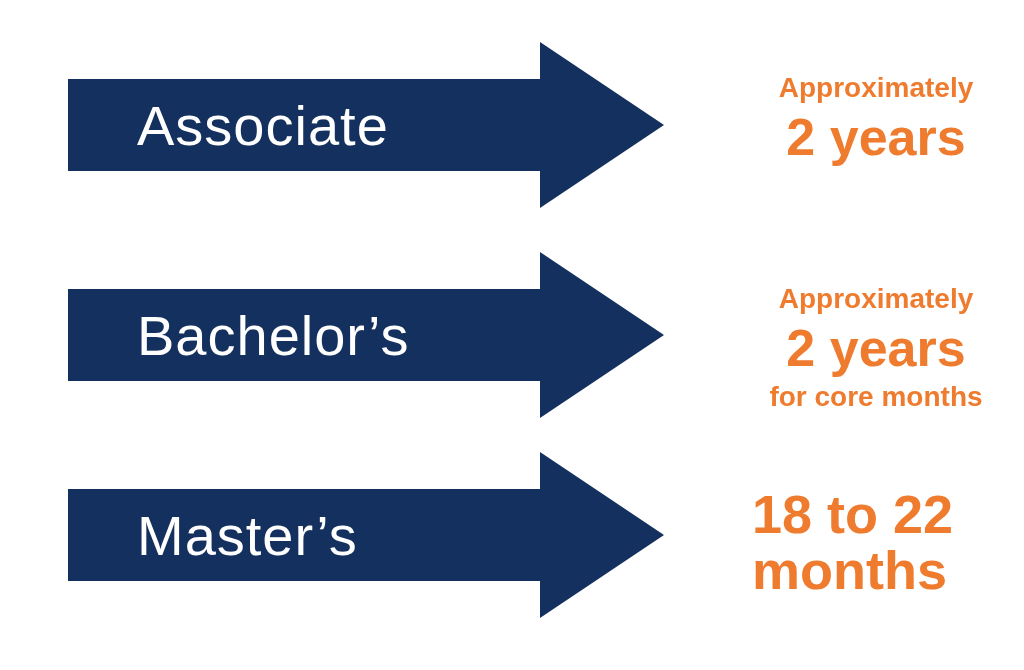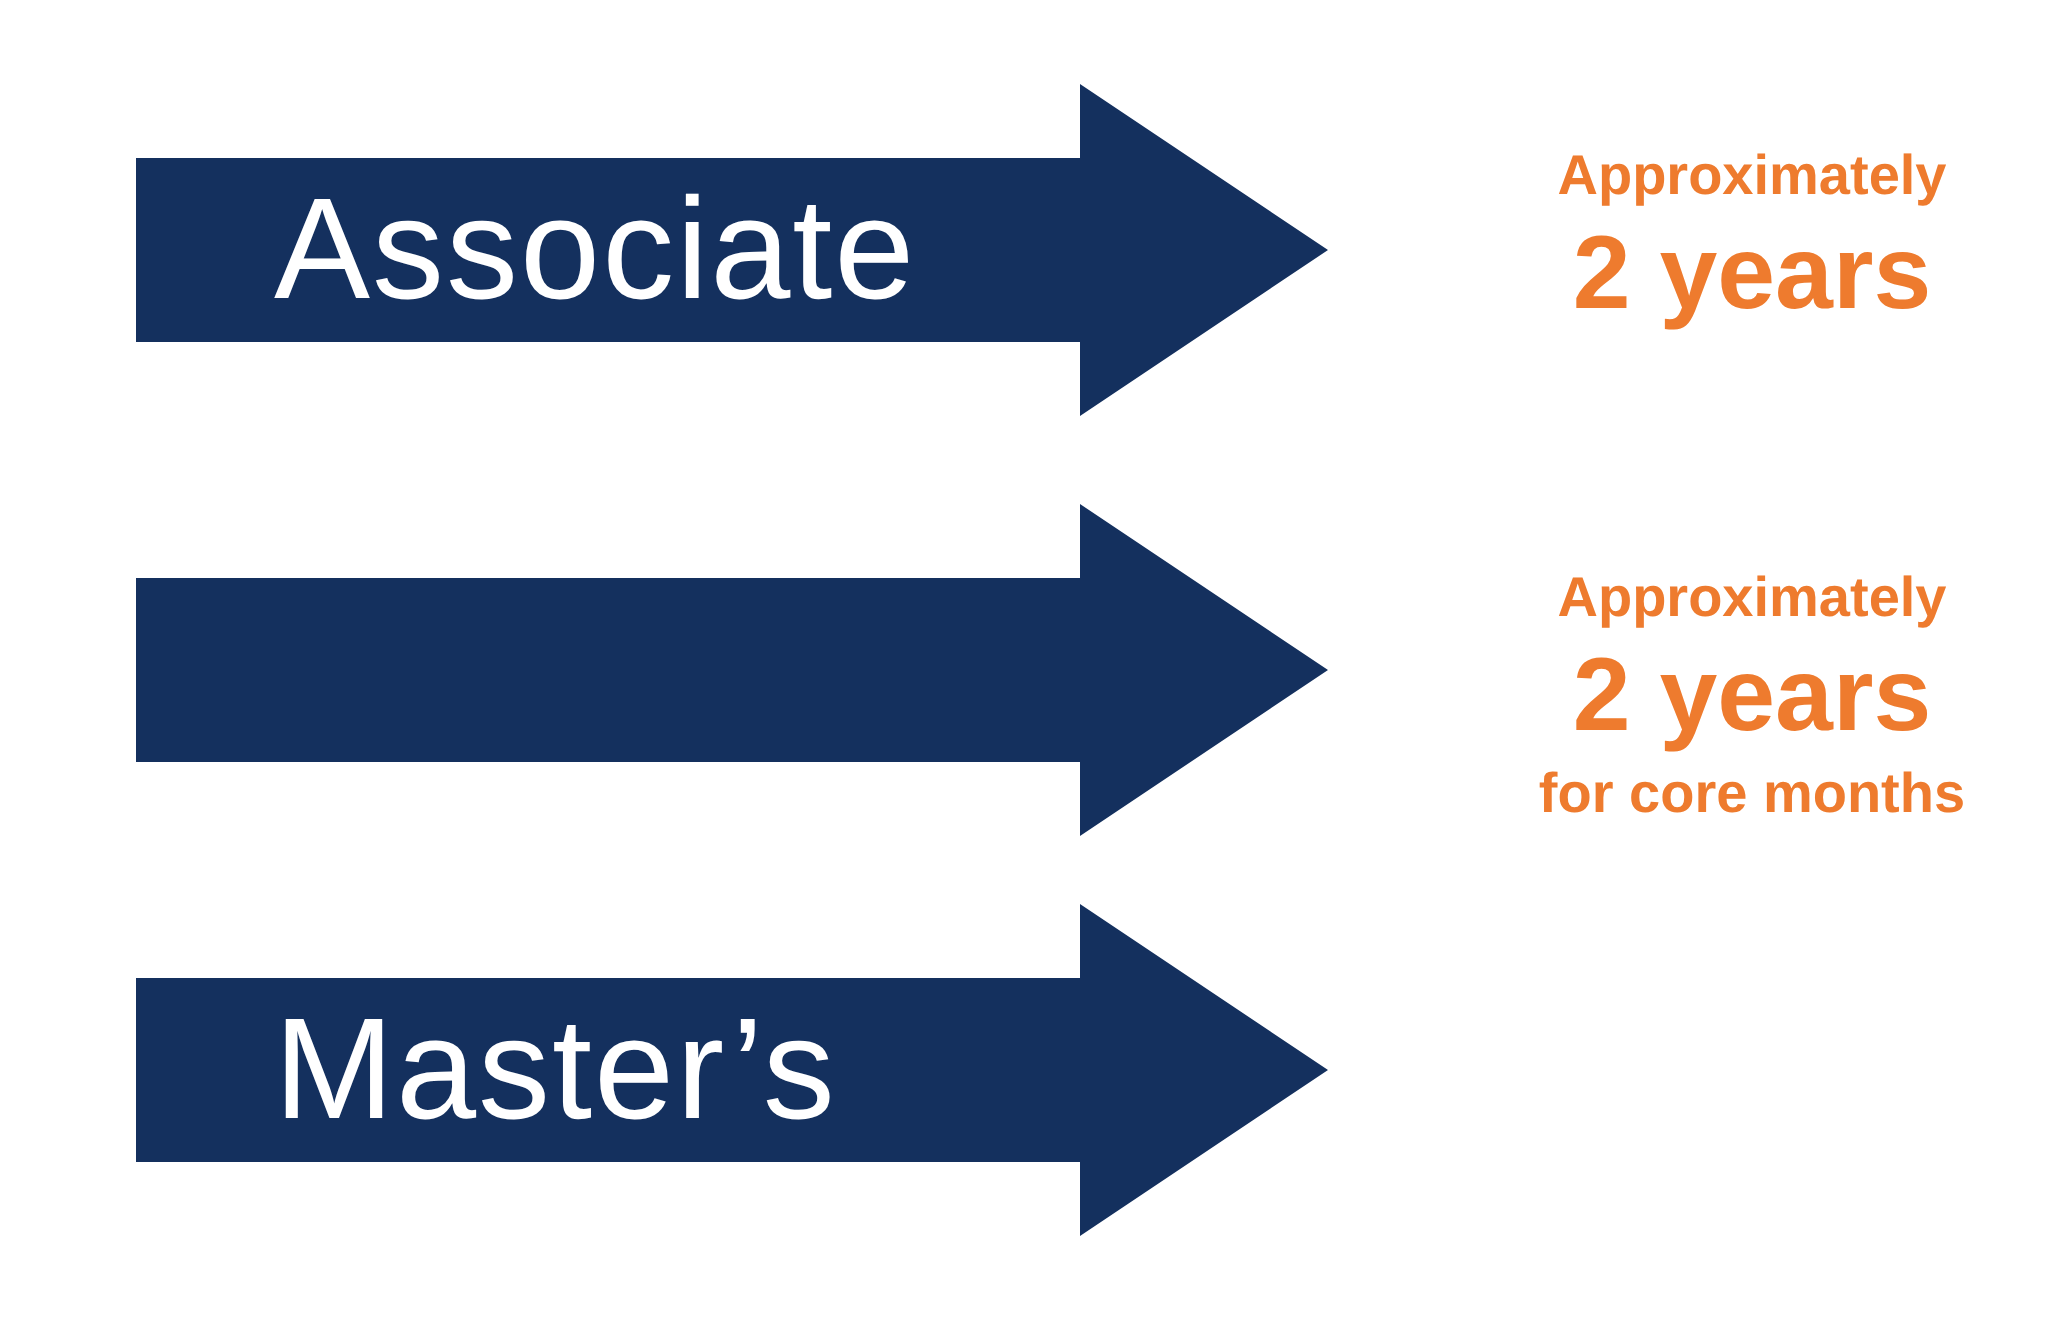--- a/index.html
+++ b/index.html
@@ -19,21 +19,21 @@
   }
   .arrow svg { display: block; width: 100%; height: 100%; }
   .arrow-label {
     position: absolute;
     left: 69px;
     top: 37px;
     height: 92px;
     display: flex;
     align-items: center;
     color: var(--arrow-label, #ffffff);
-    font-size: 72px;
+    font-size: 56px;
     font-weight: 300;
     letter-spacing: 1px;
     white-space: nowrap;
   }
   .a1 { top: 42px; }
   .a2 { top: 252px; }
   .a3 { top: 452px; }
   .duration {
     position: absolute;
     color: var(--orange, #EE7B2E);
@@ -71,27 +71,32 @@
   </div>
   <div class="duration d1">
     <div class="dur-small">Approximately</div>
     <div class="dur-large">2 years</div>
   </div>
 
   <div class="arrow a2">
     <svg viewBox="0 0 596 166">
       <polygon points="0,37 472,37 472,0 596,83 472,166 472,129 0,129" style="fill: var(--navy, #14305E);"></polygon>
     </svg>
+    <div class="arrow-label">Bachelor’s</div>
   </div>
   <div class="duration d2">
     <div class="dur-small">Approximately</div>
     <div class="dur-large">2 years</div>
     <div class="dur-small">for core months</div>
   </div>
 
   <div class="arrow a3">
     <svg viewBox="0 0 596 166">
       <polygon points="0,37 472,37 472,0 596,83 472,166 472,129 0,129" style="fill: var(--navy, #14305E);"></polygon>
     </svg>
     <div class="arrow-label">Master’s</div>
   </div>
+  <div class="duration d3">
+    <div class="dur-large">18 to 22</div>
+    <div class="dur-large">months</div>
+  </div>
 
 </div>
 
 </body></html>

